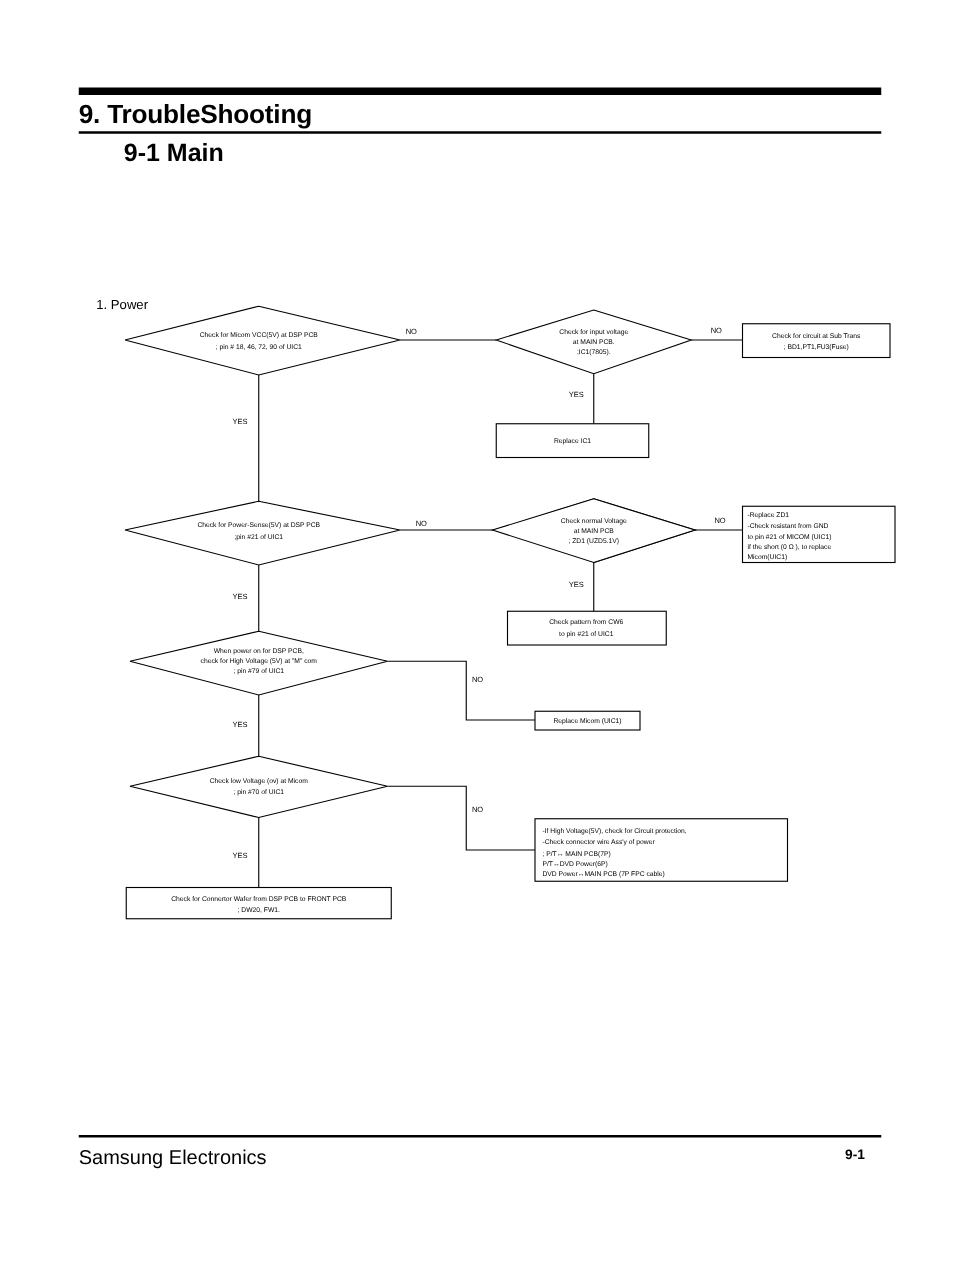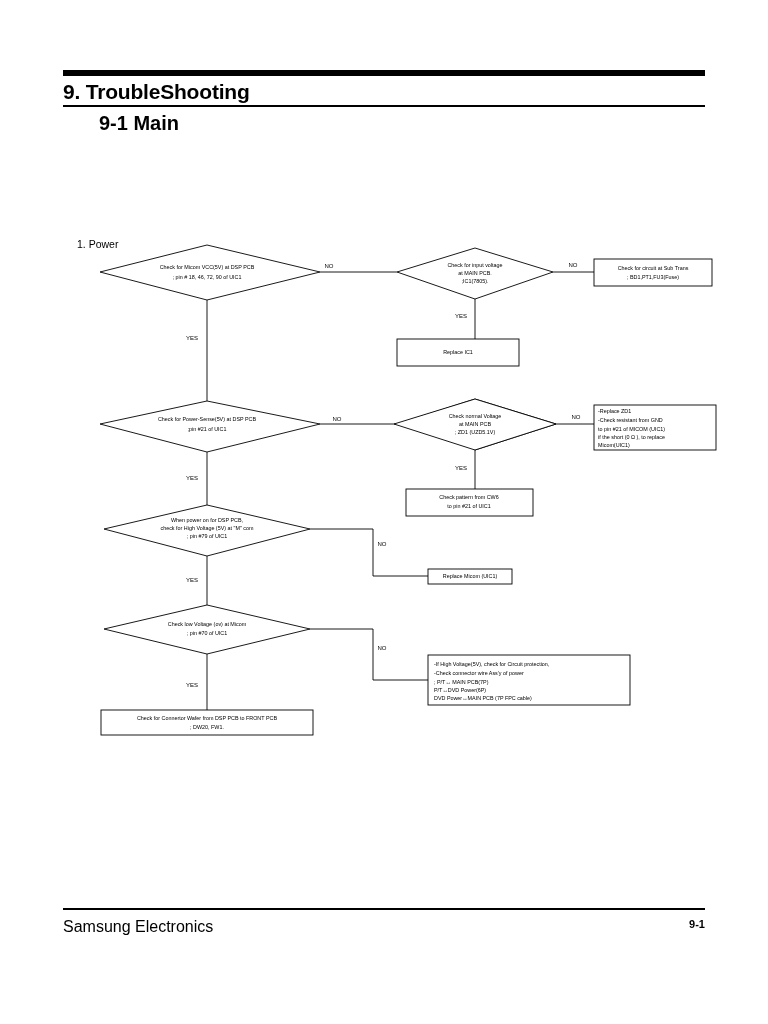--- a/index.html
+++ b/index.html
@@ -104,21 +104,21 @@
     background: #000;
   }
   .footer-left {
     position: absolute;
     left: 63px; top: 918px;
     font-size: 16px;
     color: #000;
   }
   .footer-right {
     position: absolute;
-    right: 63px; top: 918px;
+    right: 76px; top: 918px;
     font-size: 11px;
     font-weight: bold;
     color: #000;
     text-align: center;
   }
 </style>
 </head>
 <body>
 
 <div class="page">

